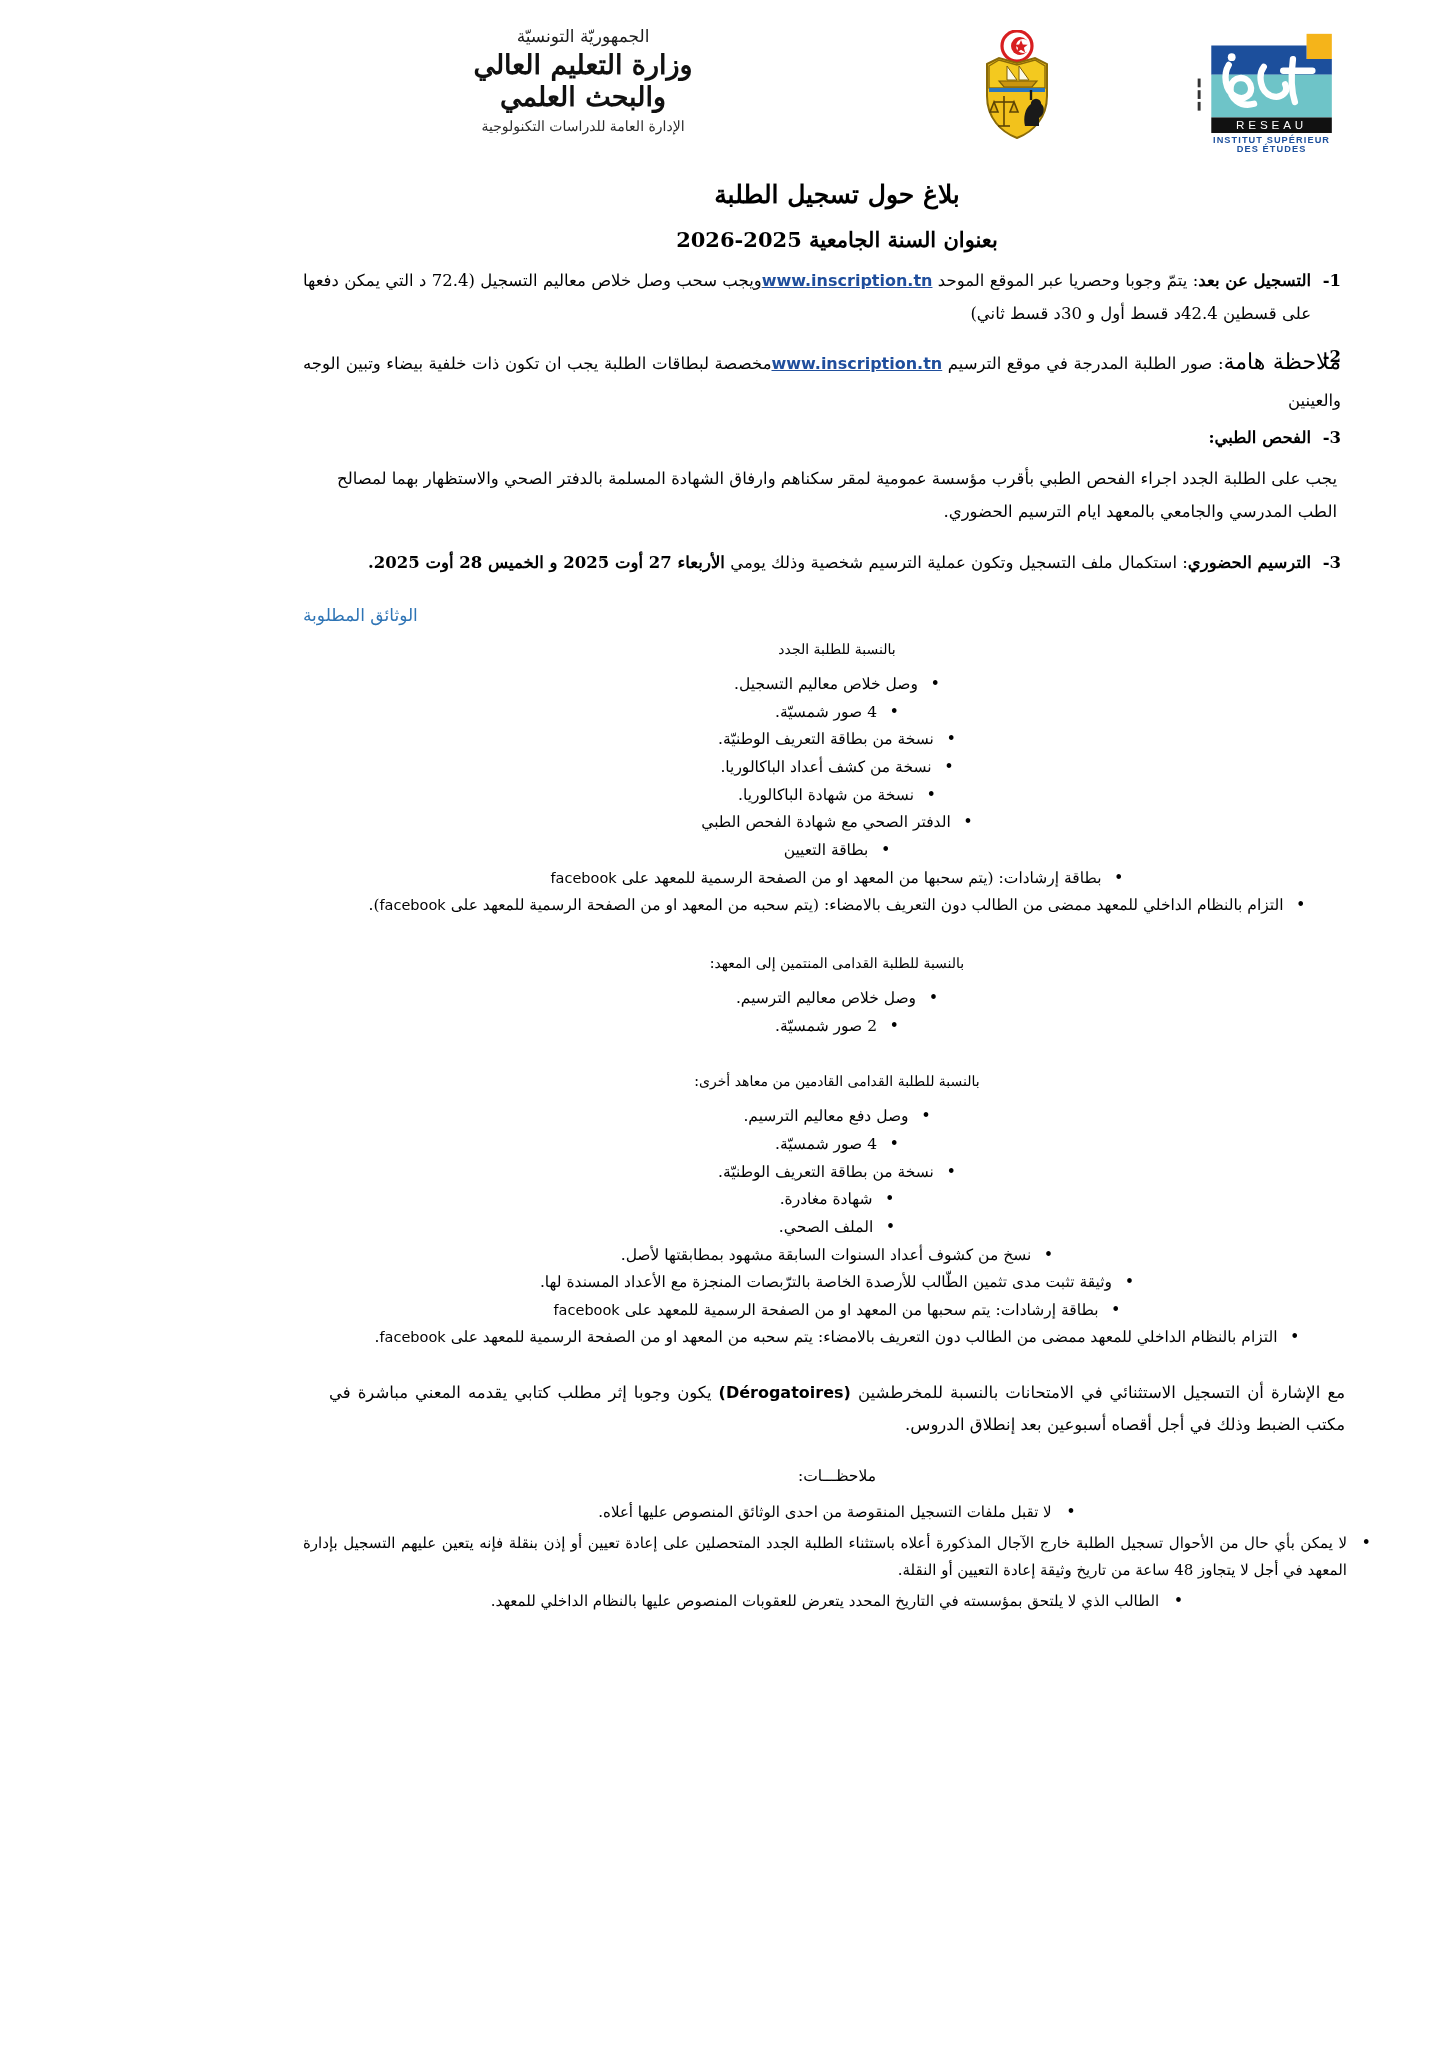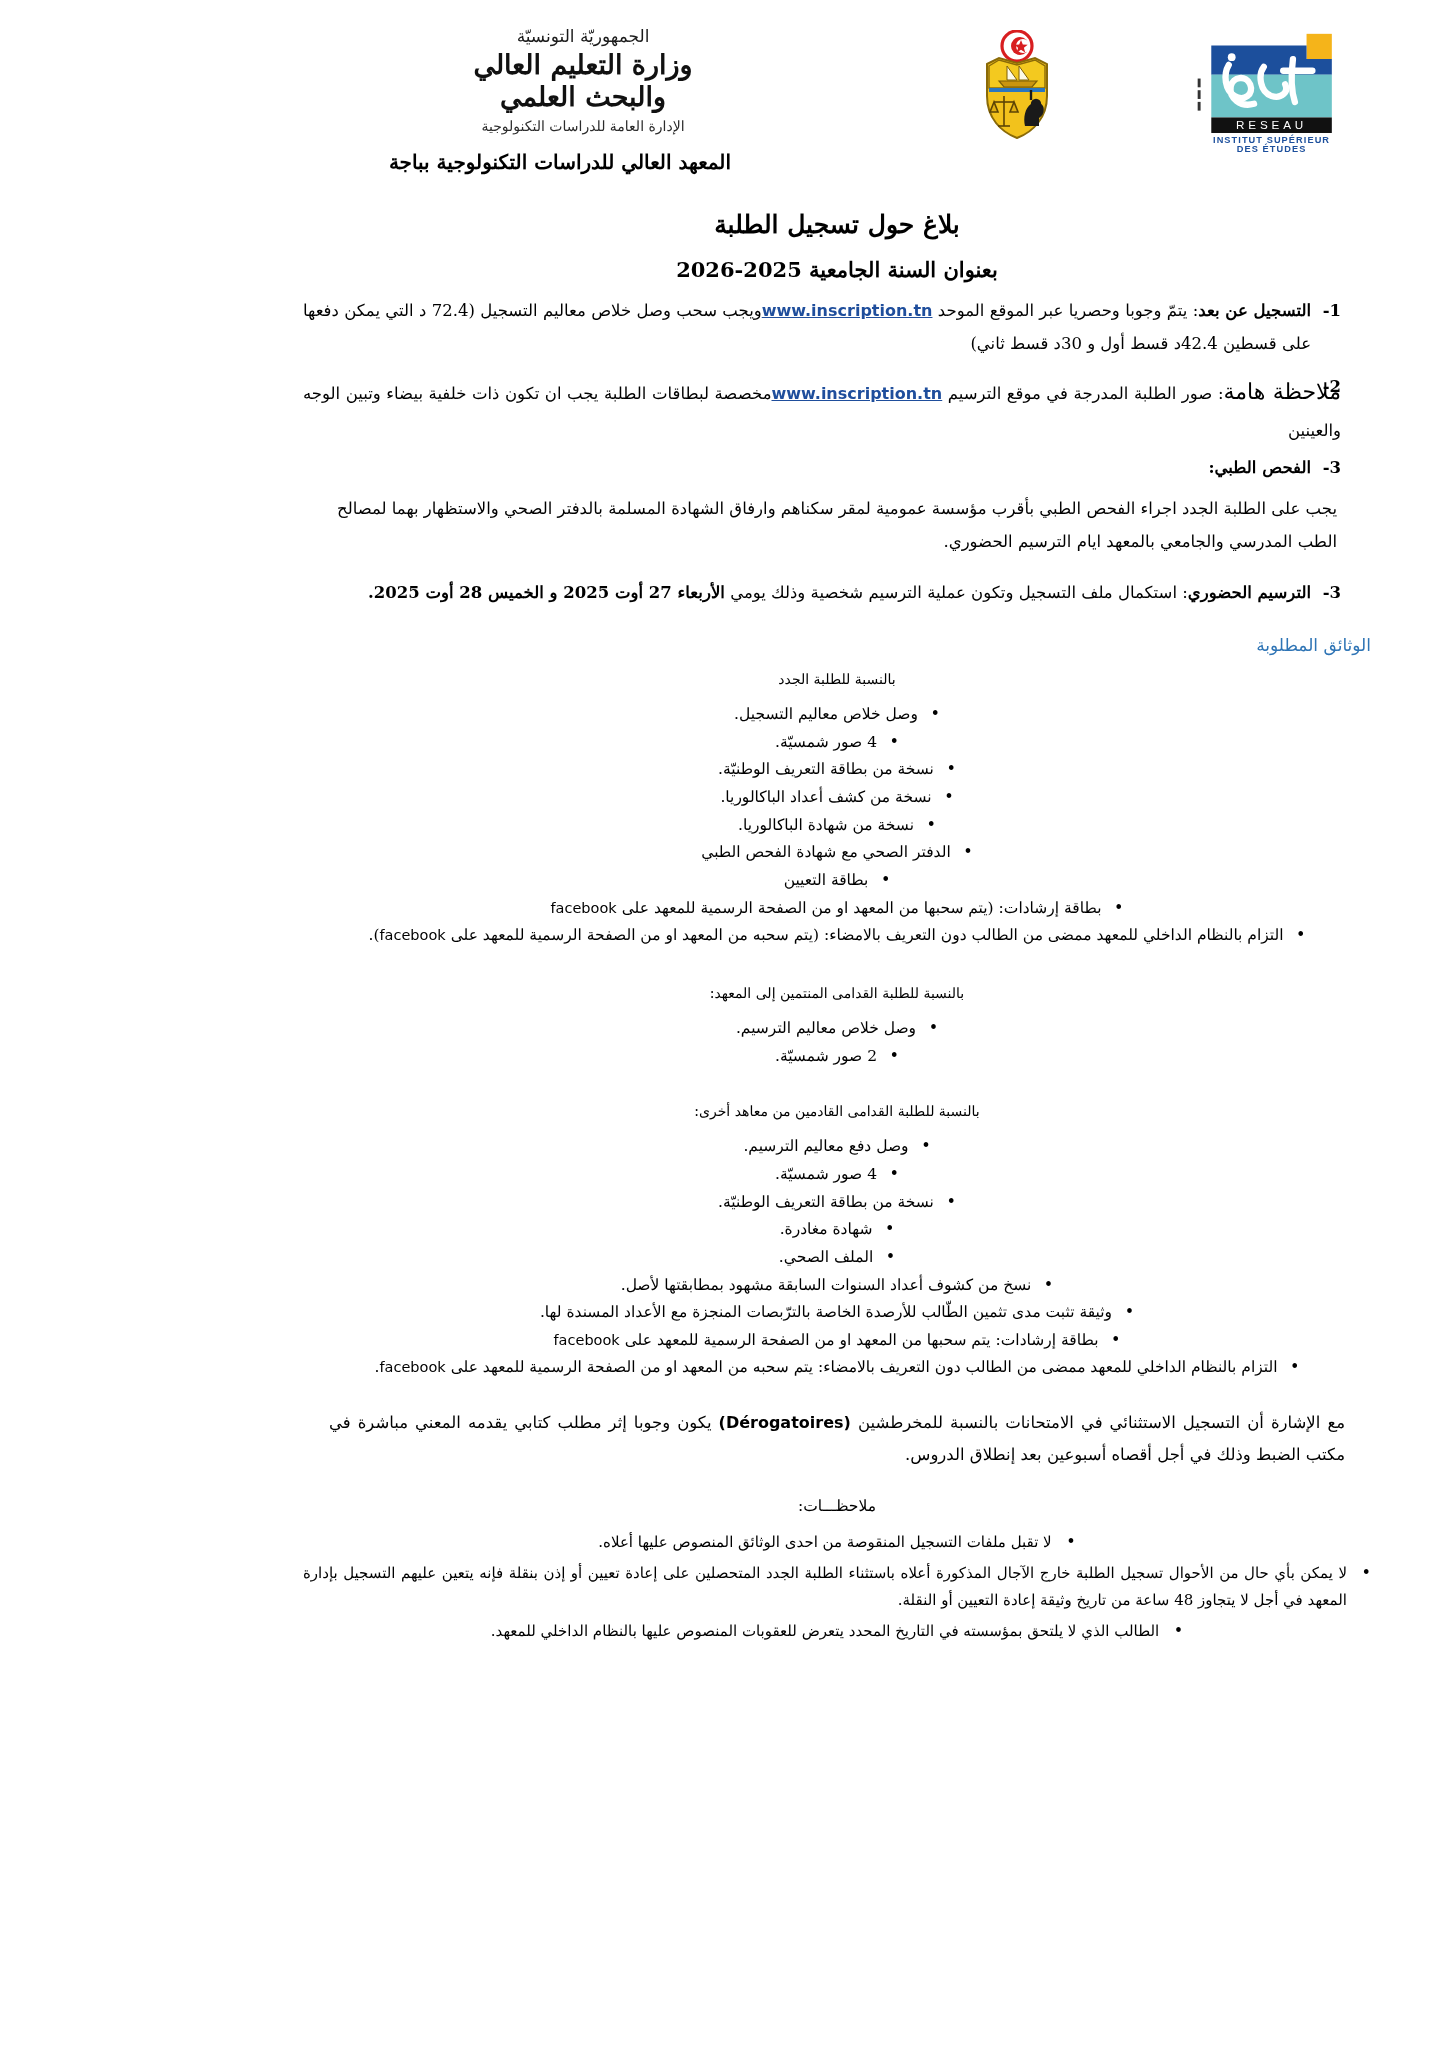--- a/index.html
+++ b/index.html
@@ -171,21 +171,21 @@
     text-align: justify;
     font-size: 16.5px;
     line-height: 2.0;
     margin: 8px 0 0 0;
     padding: 0 34px 0 34px;
     font-family: "DejaVu Serif", serif;
   }
 
   .section-heading-blue {
     direction: rtl;
-    text-align: right;
+    text-align: left;
     color: #2e74b5;
     font-size: 17px;
     margin: 26px 0 0 0;
     font-family: "DejaVu Serif", serif;
   }
 
   .group-label {
     direction: rtl;
     text-align: center;
     font-size: 14px;
@@ -355,23 +355,20 @@
 
         <rect x="26" y="92" width="124" height="16" fill="#111111"></rect>
         <text x="88" y="104" font-family="Liberation Sans, sans-serif" font-size="12" letter-spacing="4" fill="#ffffff" text-anchor="middle">RESEAU</text>
 
         <text x="88" y="118" font-family="Liberation Sans, sans-serif" font-size="9.5" font-weight="bold" letter-spacing="1.1" fill="#1c4f9c" text-anchor="middle">INSTITUT SUPÉRIEUR</text>
         <text x="88" y="128" font-family="Liberation Sans, sans-serif" font-size="9.5" font-weight="bold" letter-spacing="1.1" fill="#1c4f9c" text-anchor="middle">DES ÉTUDES</text>
       </svg>
     </div>
   </div>
 
-  <div class="institute-name-row">
-    <div class="institute-name">المعهد العالي للدراسات التكنولوجية بباجة</div>
-  </div>
 
   <h1 class="doc-title">بلاغ حول تسجيل الطلبة</h1>
   <h2 class="doc-subtitle">بعنوان السنة الجامعية 2025-2026</h2>
 
 
   <ol class="numbered">
 
     <li>
       <span class="b">التسجيل عن بعد</span><span>: يتمّ وجوبا وحصريا عبر الموقع الموحد</span>
       <a class="url" href="#">www.inscription.tn</a><span>ويجب سحب وصل خلاص معاليم التسجيل (72.4 د التي يمكن دفعها على قسطين 42.4د قسط أول و 30د قسط ثاني)</span>

